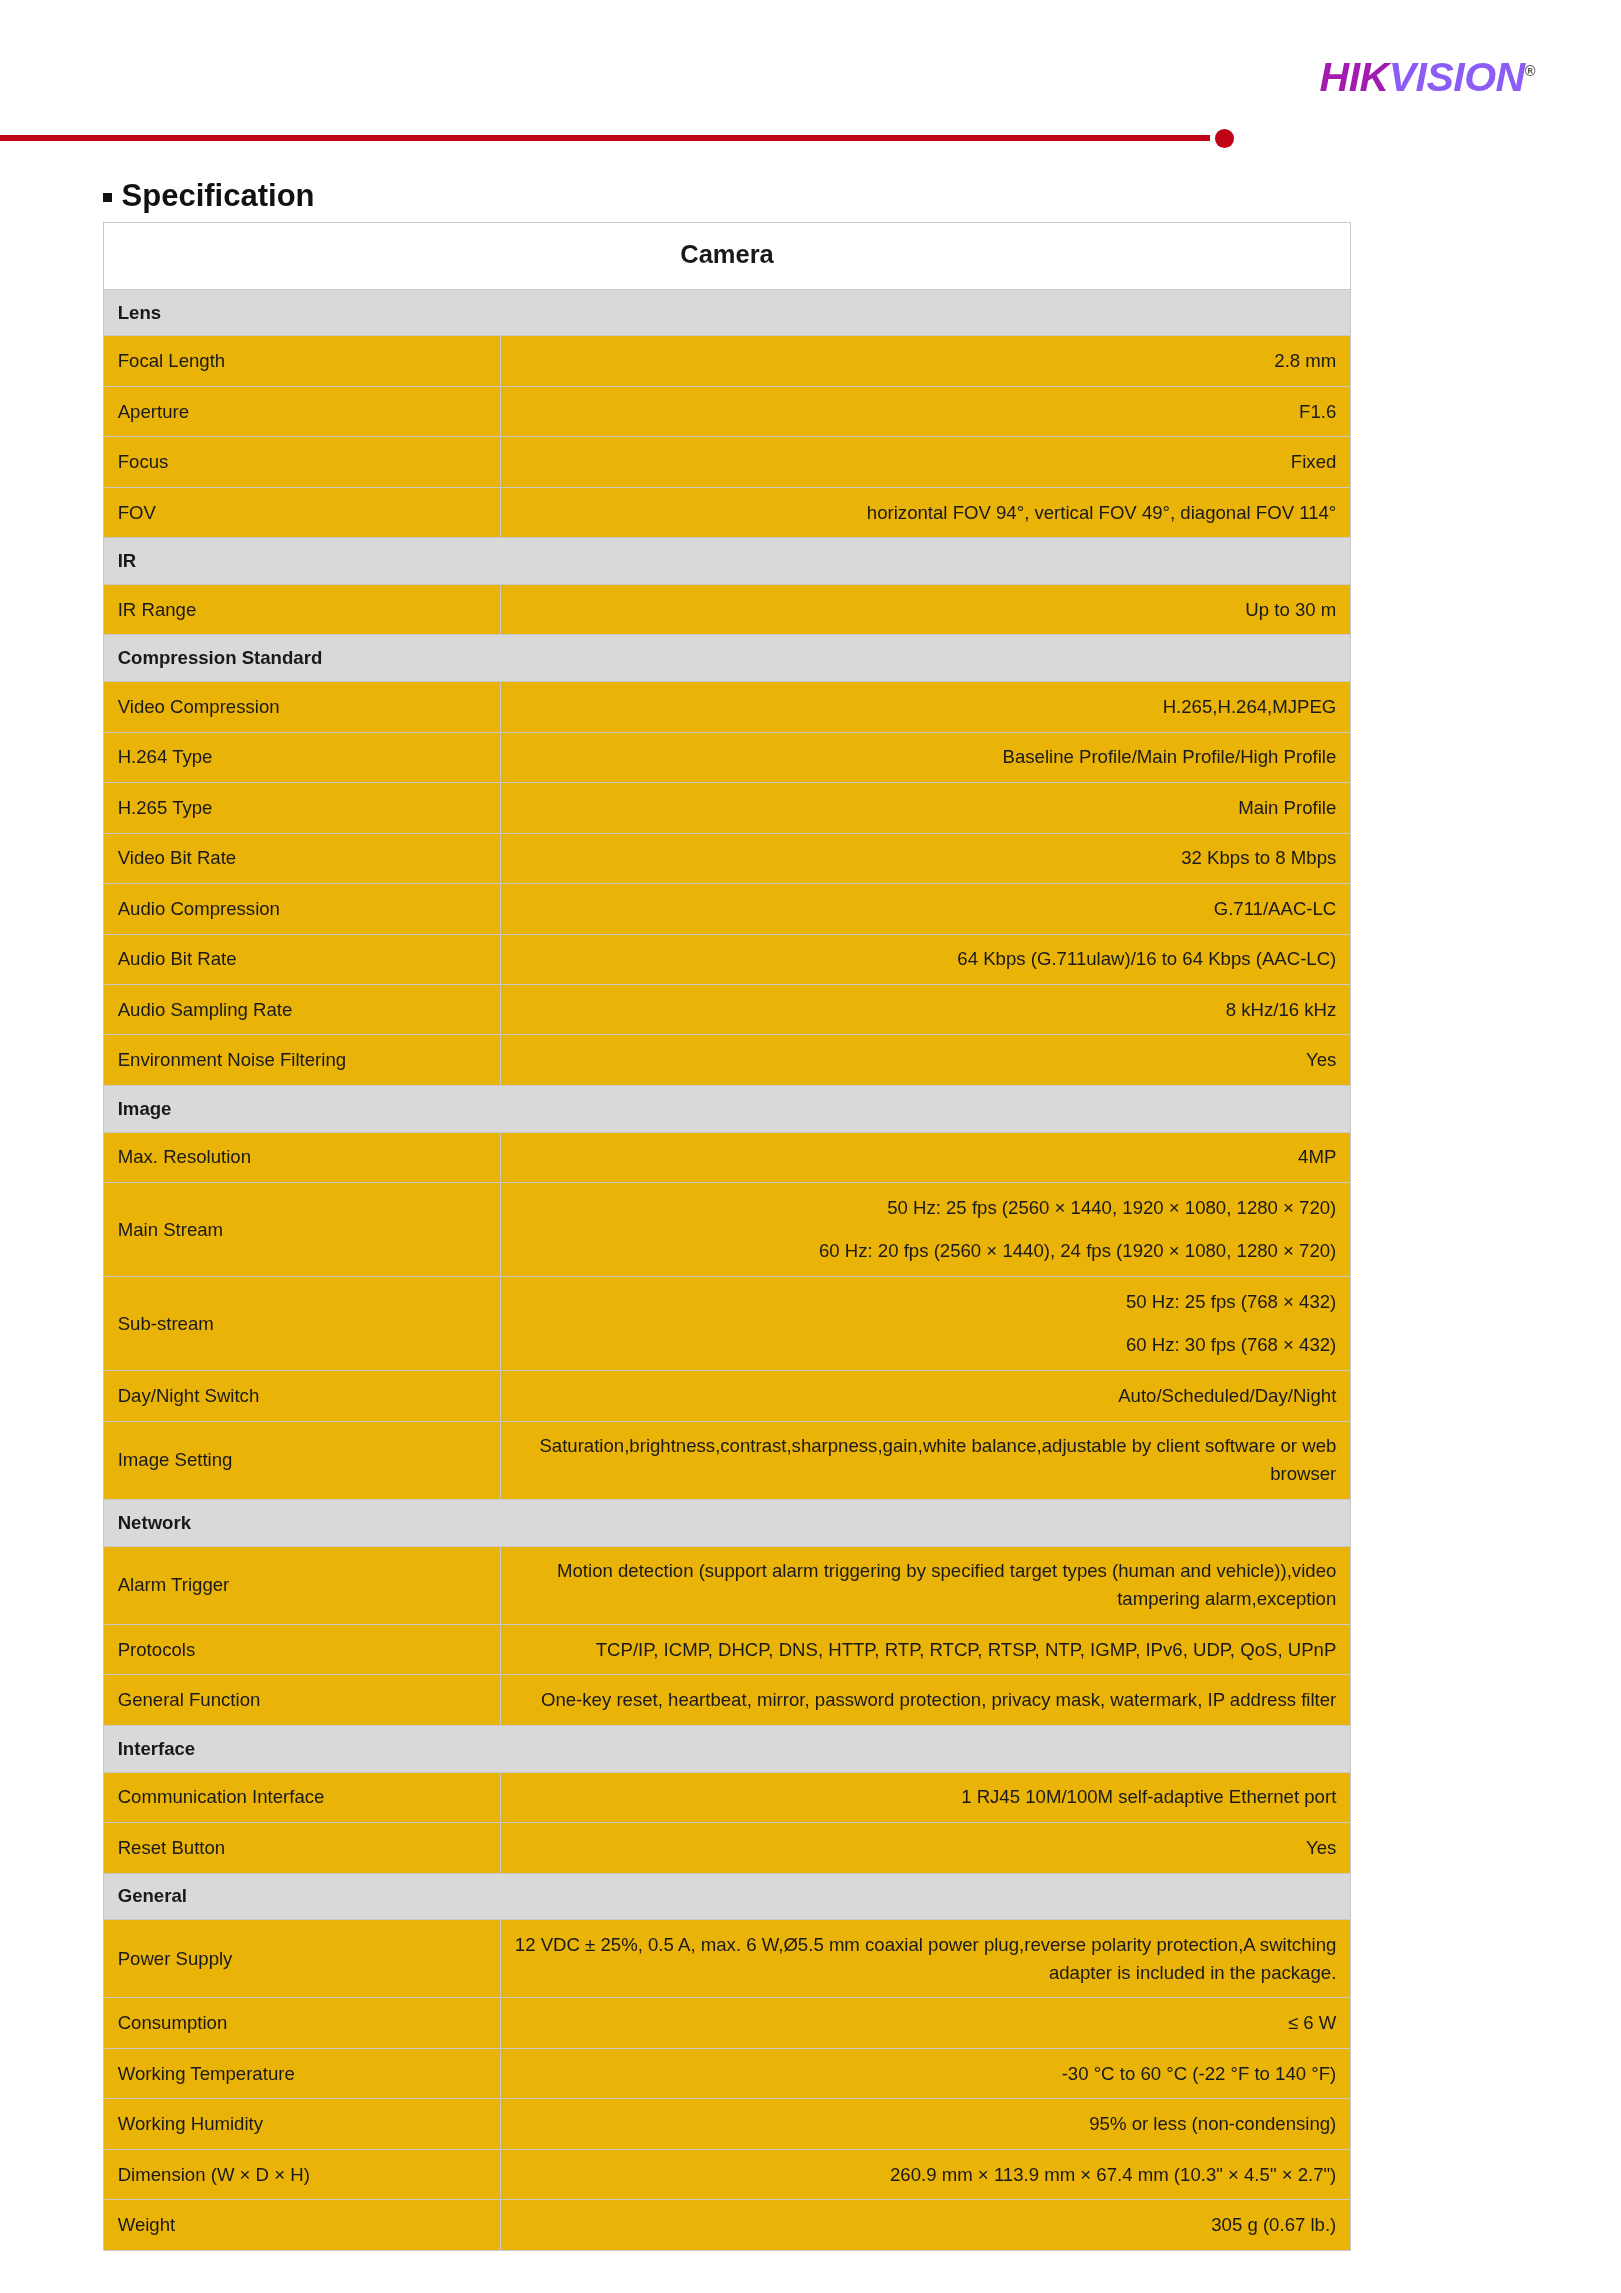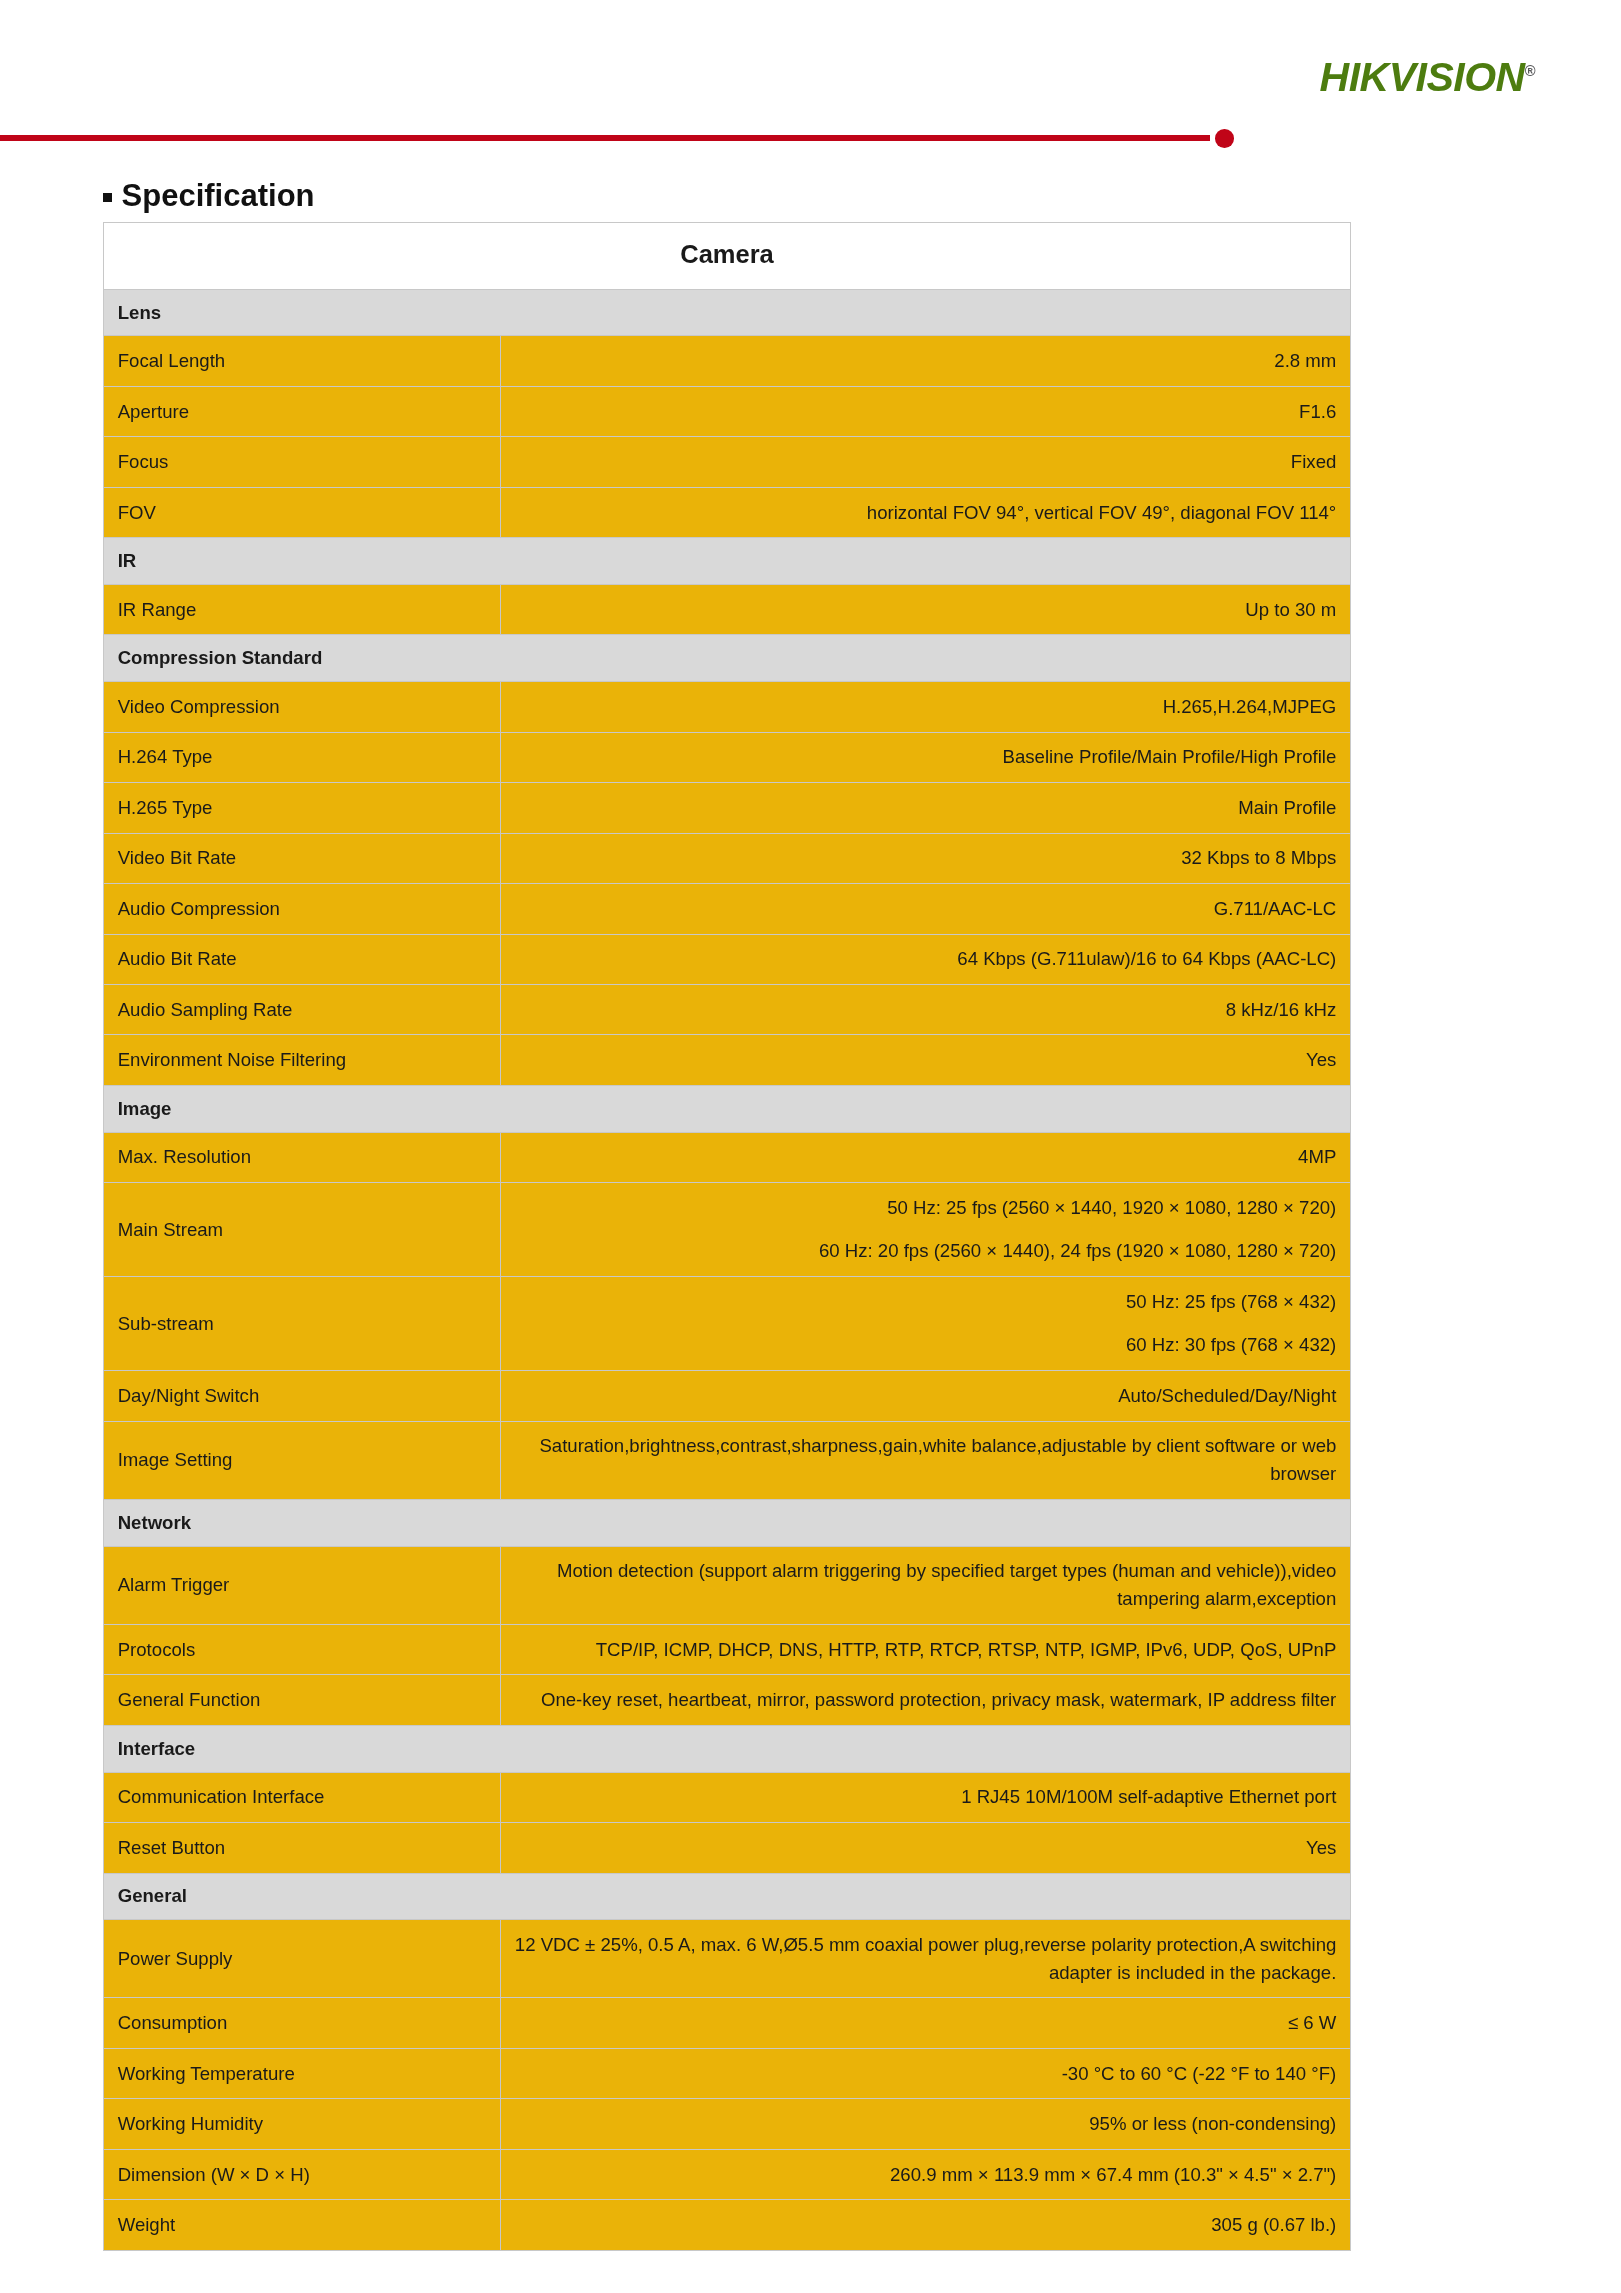--- a/index.html
+++ b/index.html
@@ -25,22 +25,22 @@
     position: absolute;
     right: 86px;
     top: 57px;
     font-size: 41px;
     font-weight: bold;
     font-style: italic;
     letter-spacing: -0.5px;
     line-height: 1;
     white-space: nowrap;
   }
-  .brand-hik { color: #4d7c0f; font-style: italic; }
-  .brand-vision { color: #4d7c0f; }
+  .brand-hik { color: #a21caf; font-style: italic; }
+  .brand-vision { color: #8b5cf6; }
   .brand-tm {
     color: #58595b;
     font-size: 14.7px;
     font-style: normal;
     vertical-align: super;
   }
 
   .header-rule-wrap {
     position: relative;
     height: 23.5px;

